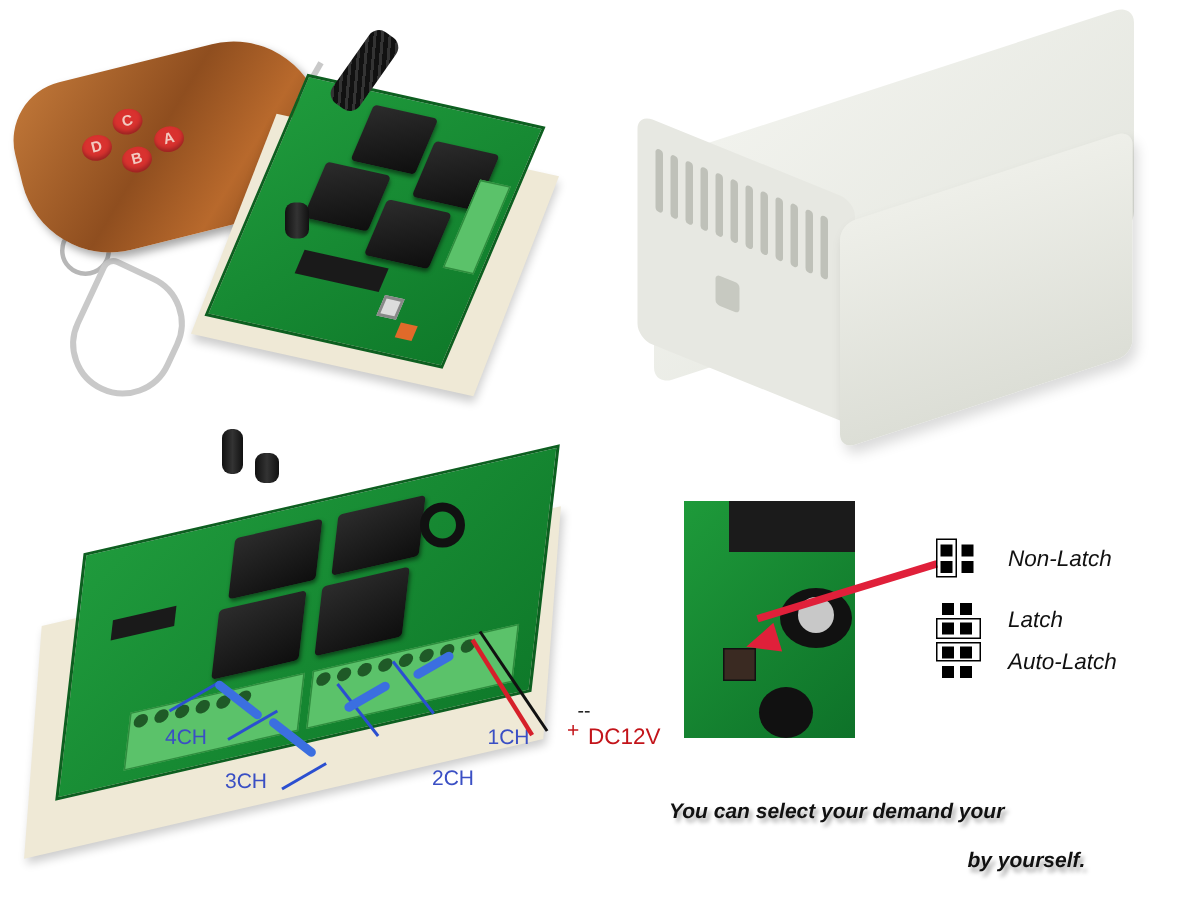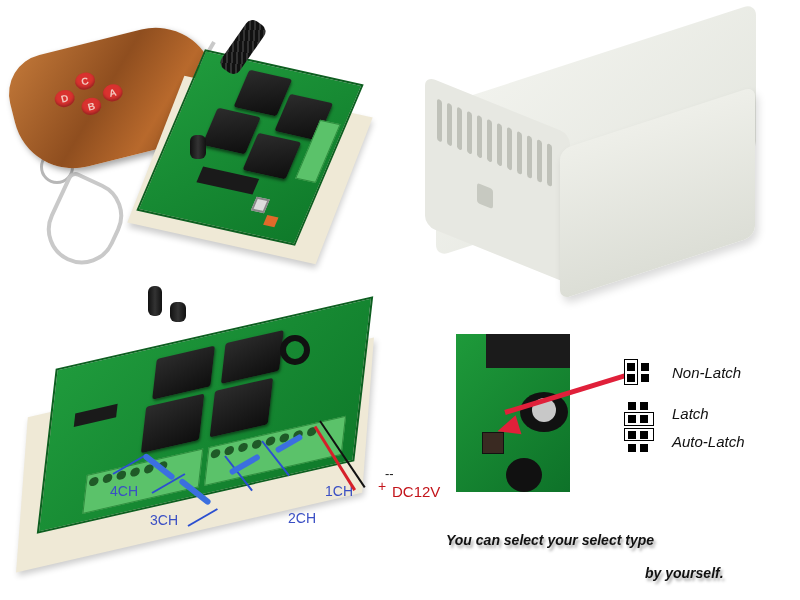--- a/index.html
+++ b/index.html
@@ -172,14 +172,14 @@
       <div class="jp-box" style="left:0;top:0;width:30px;height:13px;"></div>
       <div class="pin" style="left:4px;top:3px;"></div>
         <div class="pin" style="left:16px;top:3px;"></div>
       <div class="pin" style="left:4px;top:16px;"></div>
         <div class="pin" style="left:16px;top:16px;"></div>
     </div>
     <span class="legend-text">Auto-Latch</span>
   </div>
 </div>
 
-<span class="abs caption" style="left:446px;top:532px;">You can select your select type</span>
+<span class="abs caption" style="left:446px;top:532px;">You can select your demand your</span>
 <span class="abs caption" style="left:645px;top:565px;">by yourself.</span>
 
 </body></html>

